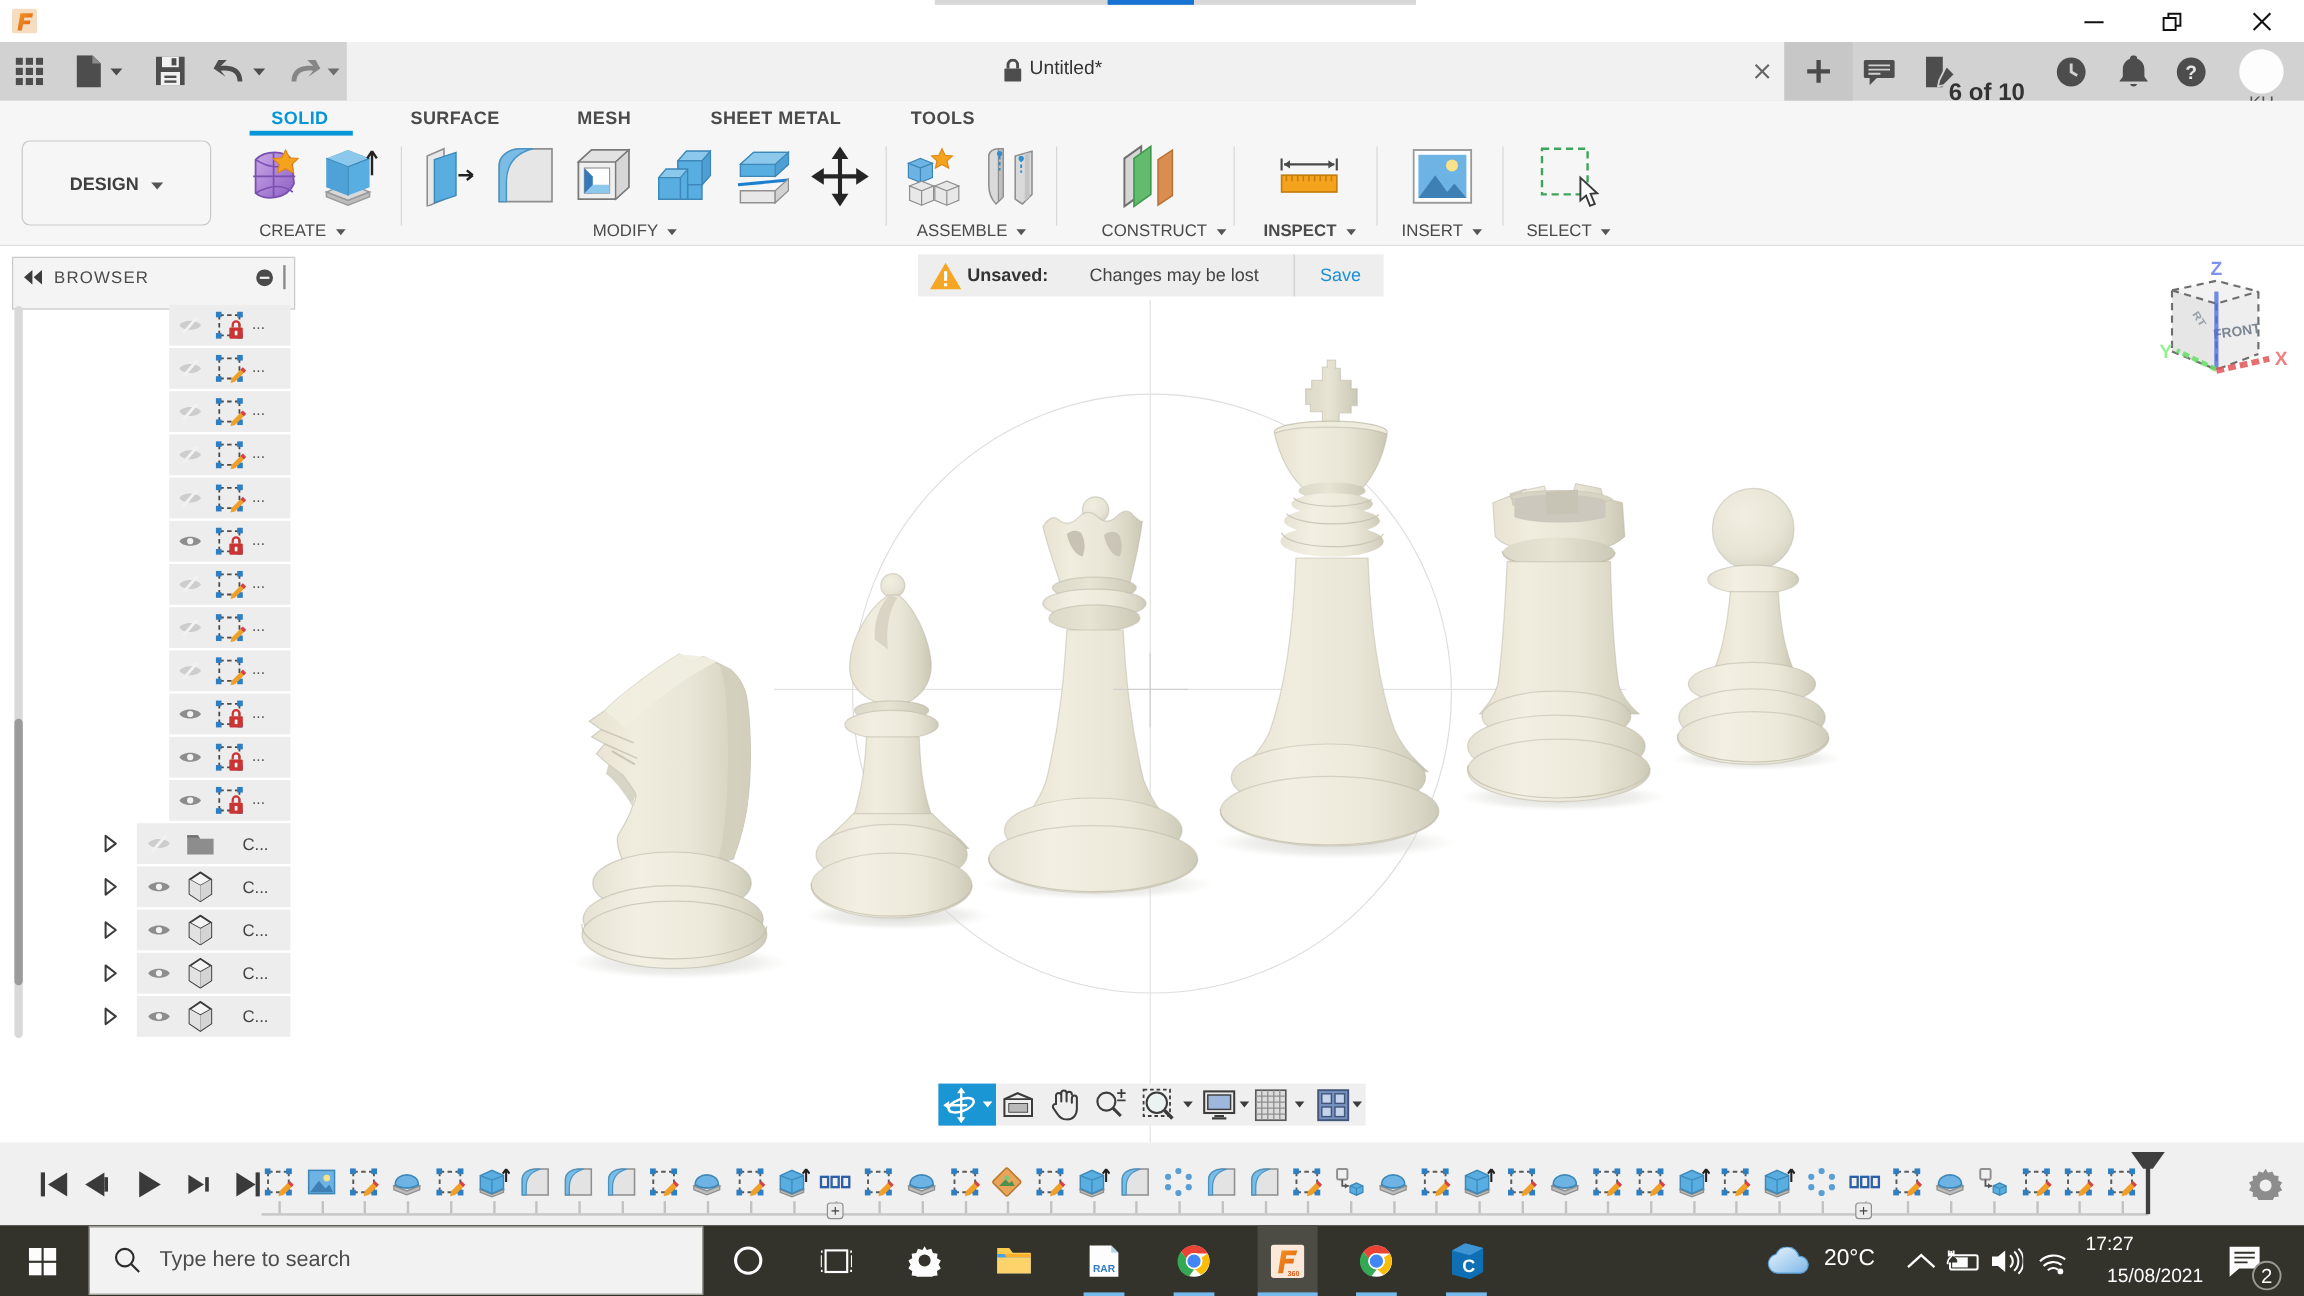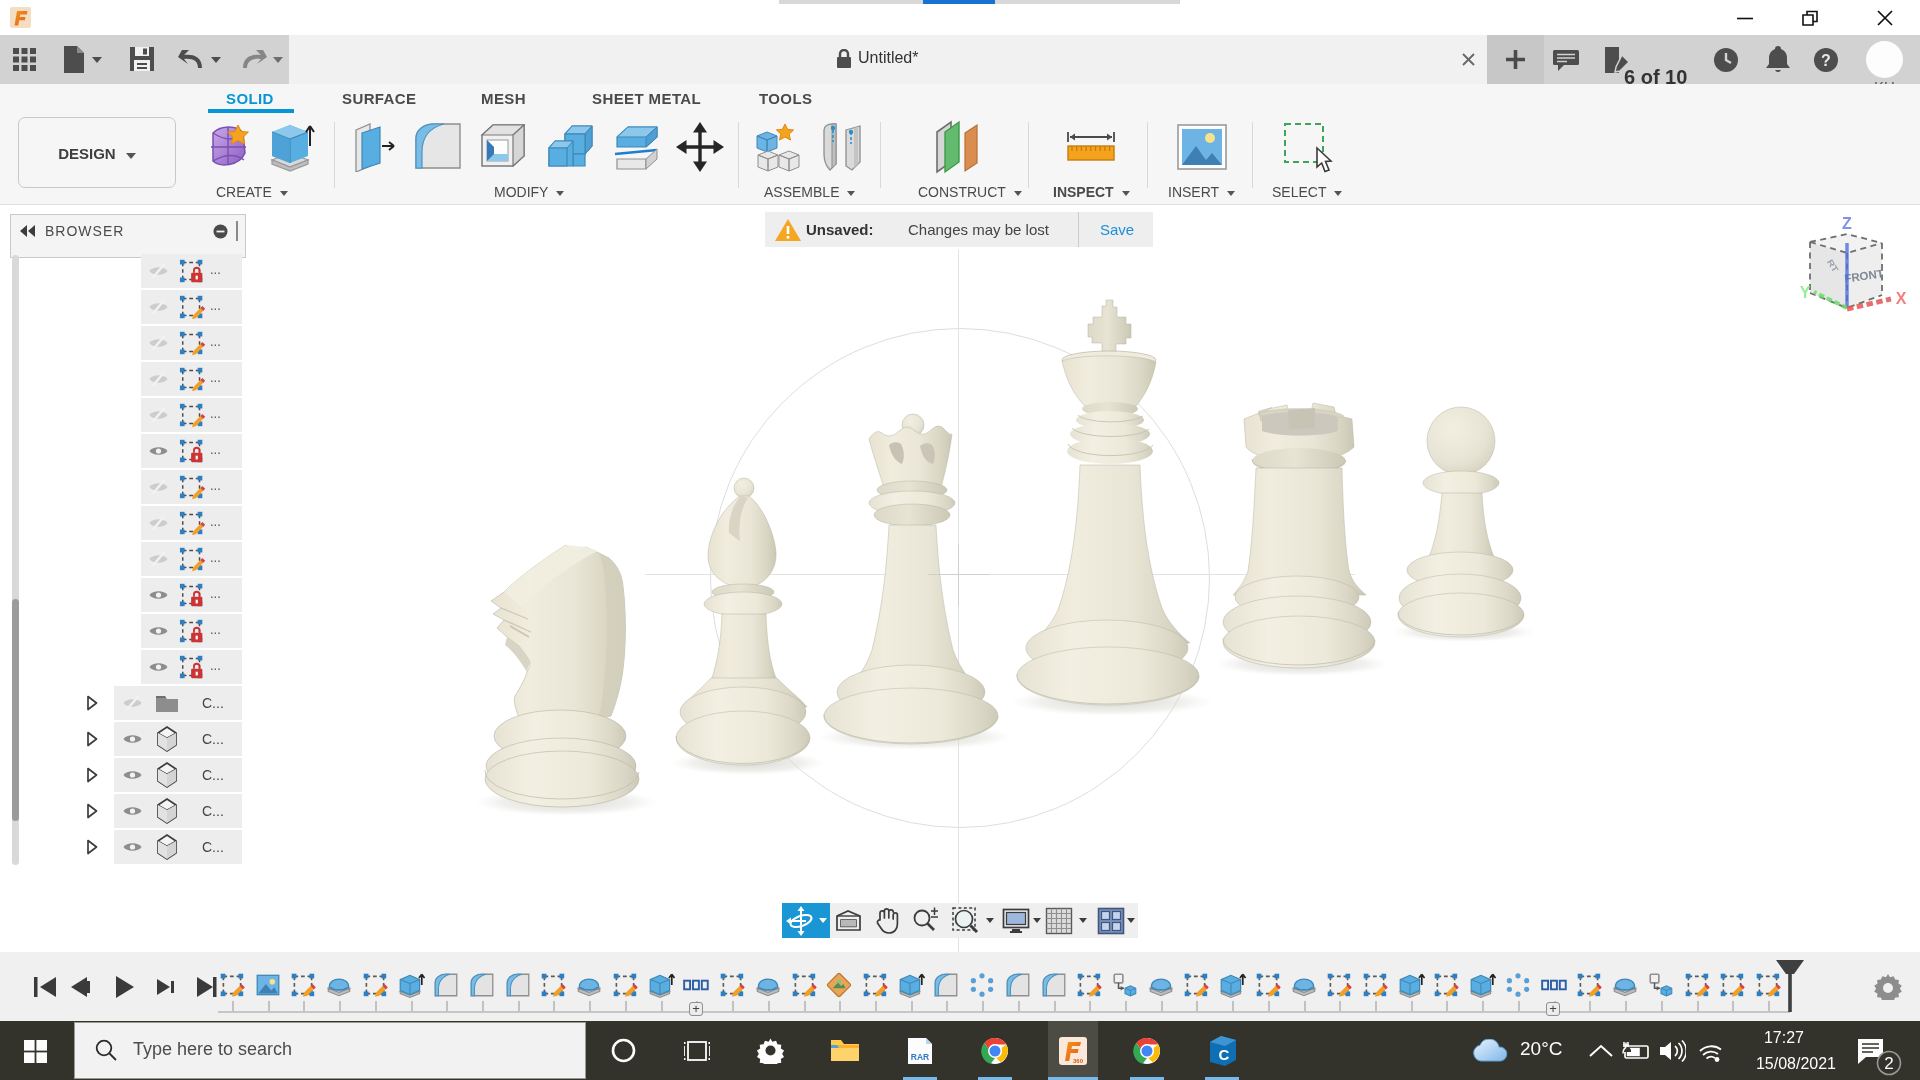--- a/index.html
+++ b/index.html
@@ -1068,21 +1068,21 @@
     <path d="M6 2.5 v5 M3.5 5 h5 M6 7.5 c-3 1.5 -3 4 -3 6" stroke="#fdfdfd" stroke-width="1.5" fill="none"></path>
       </svg>
   <svg class="abs" style="left:1658px;top:17px" width="28" height="26" viewBox="0 0 28 26">
     <path d="M2 9 H7 L13 4 V22 L7 17 H2 Z" fill="#fdfdfd"></path>
     <path d="M17 8 a6.5 6.5 0 0 1 0 10 M20.5 5 a11 11 0 0 1 0 16 M24 2.5 a15 15 0 0 1 0 21" stroke="#fdfdfd" stroke-width="1.7" fill="none"></path>
       </svg>
   <svg class="abs" style="left:1696px;top:17px" width="28" height="26" viewBox="0 0 28 26">
     <path d="M4 13 a16 16 0 0 1 21 -1.5 M7 17 a11.5 11.5 0 0 1 15 -1 M10.5 20.5 a7 7 0 0 1 8.5 -.5" stroke="#fdfdfd" stroke-width="1.8" fill="none"></path>
     <circle cx="21" cy="21.5" r="2.4" fill="#fdfdfd"></circle>
       </svg>
-  <div class="abs" style="left:1738px;top:8px;width:92px;text-align:center;font-size:16px;color:#fdfdfd;">17:27</div>
+  <div class="abs" style="left:1738px;top:8px;width:92px;font-size:16px;color:#fdfdfd;">17:27</div>
   <div class="abs" style="left:1732px;top:34px;width:104px;text-align:right;font-size:16px;color:#fdfdfd;">15/08/2021</div>
   <svg class="abs" style="left:1856px;top:16px" width="46" height="40" viewBox="0 0 46 40">
     <path d="M2 2 H27 V20 H10 L2 27 Z" fill="#fdfdfd"></path>
     <path d="M6 7 H23 M6 11 H23 M6 15 H17" stroke="#33332b" stroke-width="1.6"></path>
     <circle cx="33" cy="26" r="11.5" fill="#33332b" stroke="#9a9a94" stroke-width="1.6"></circle>
     <text x="33" y="32" text-anchor="middle" font-size="17" fill="#fdfdfd">2</text>
       </svg>
 
 </div>
 <div id="sliver" style="position:absolute;left:779px;top:0;width:401px;height:4px;background:#d8d8d8;">

